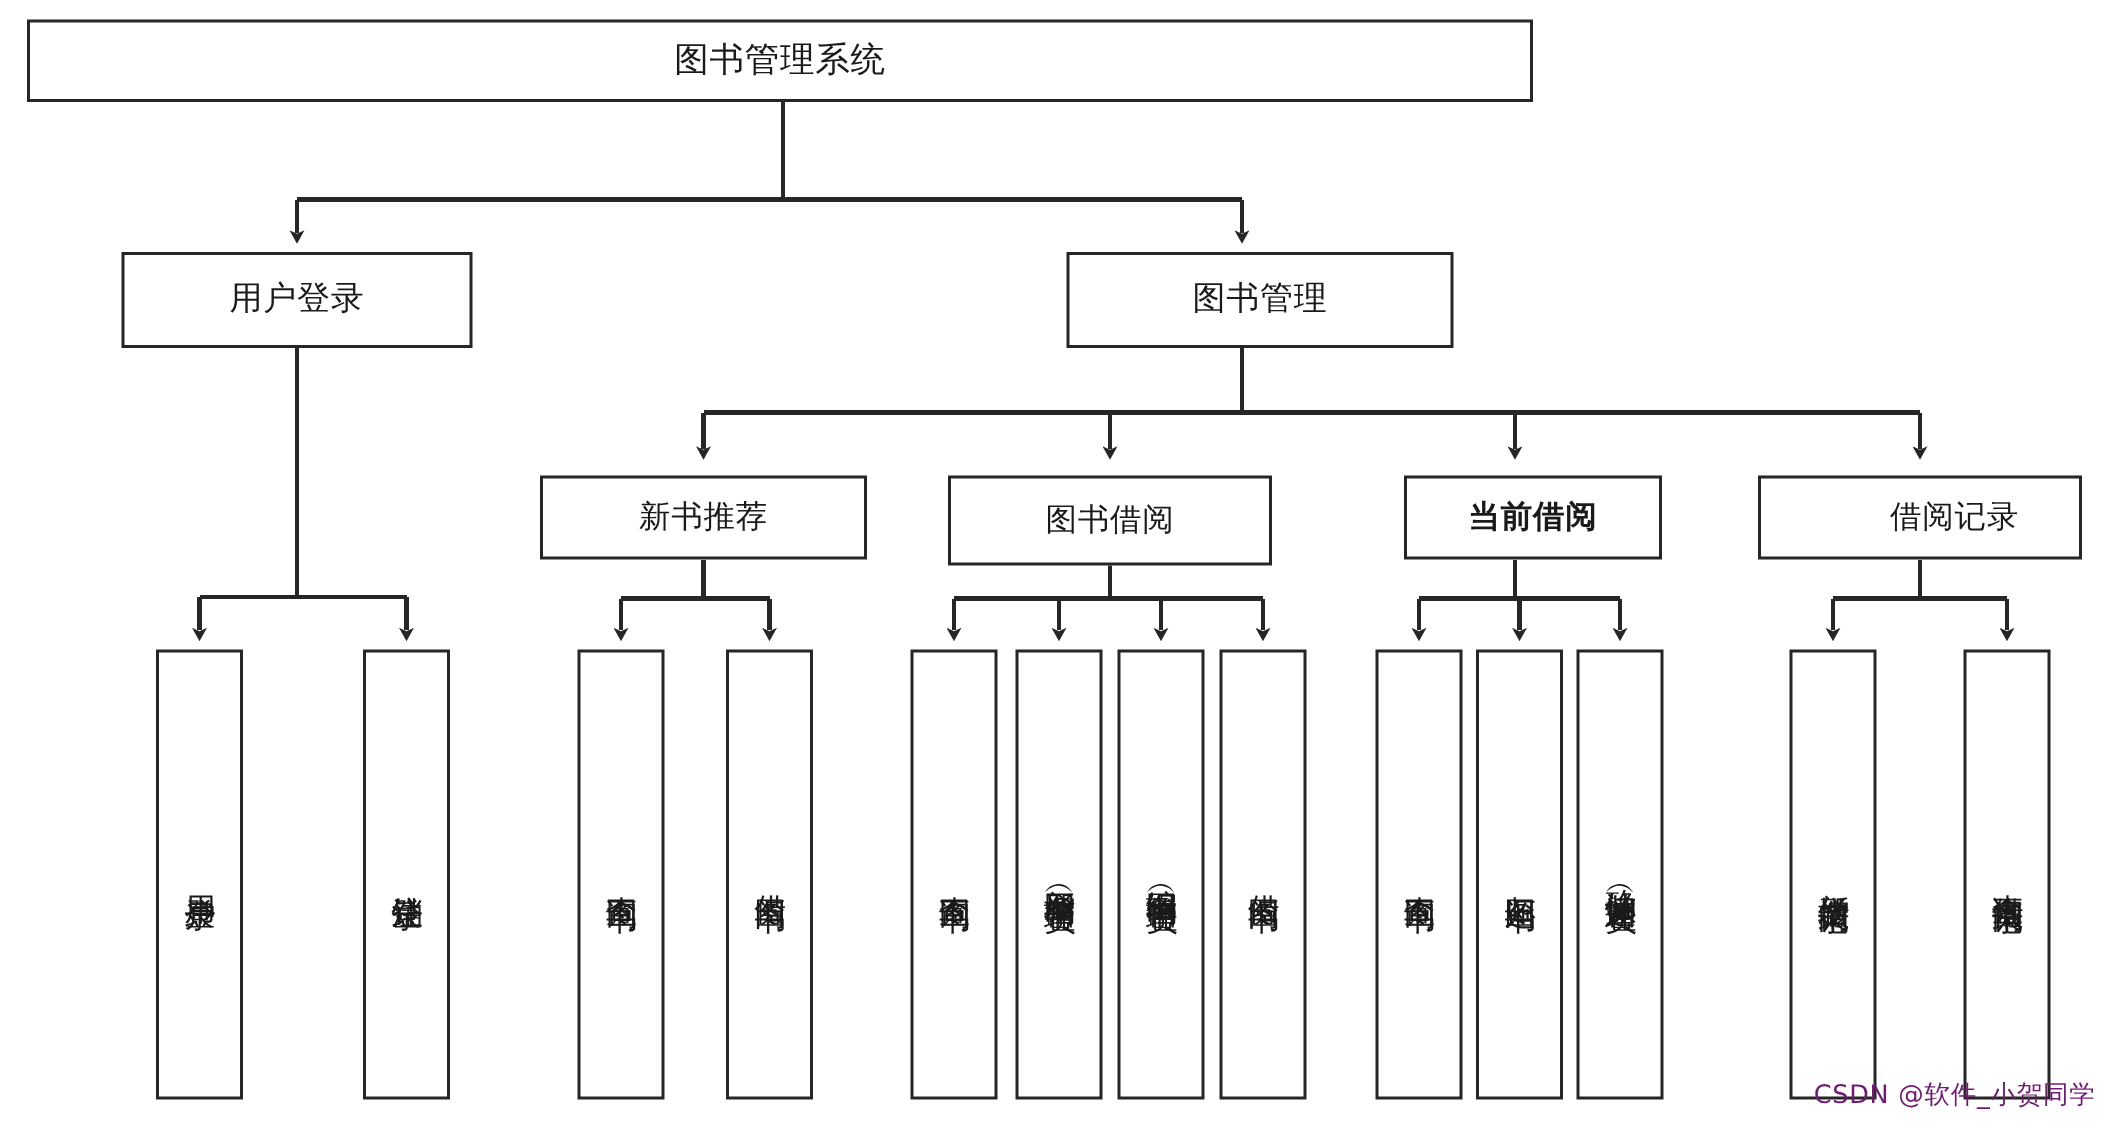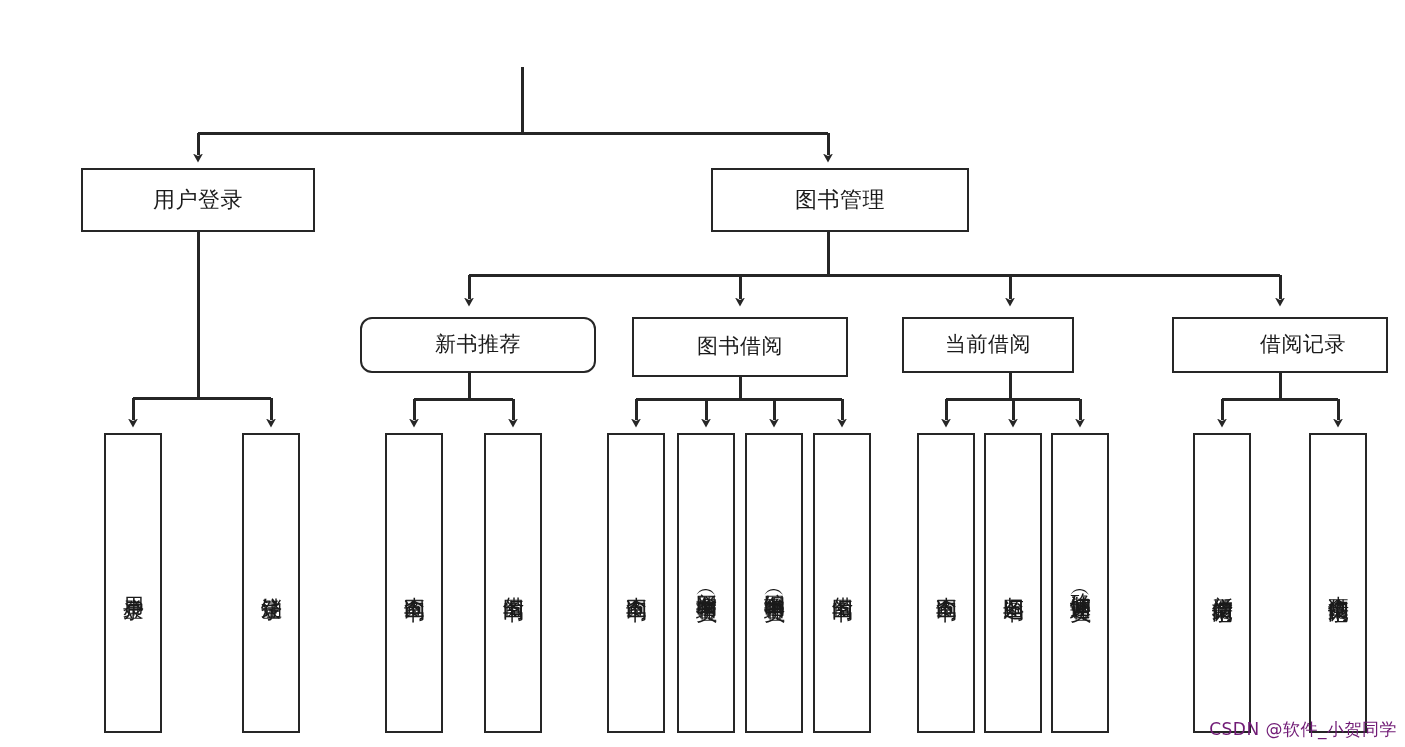--- a/index.html
+++ b/index.html
@@ -127,35 +127,38 @@
       <path d="M1013,399 L1013,420" marker-end="url(#arrowhead)"></path>
       <path d="M1080,399 L1080,420" marker-end="url(#arrowhead)"></path>
 
       <path d="M1280,373 L1280,399"></path>
       <path d="M1222,399 L1338,399"></path>
       <path d="M1222,399 L1222,420" marker-end="url(#arrowhead)"></path>
       <path d="M1338,399 L1338,420" marker-end="url(#arrowhead)"></path>
     </g>
   </svg>
 
+  <div class="node-box node-root" style="left:18px; top:13px; width:1004px; height:55px;">
+    <span class="node-label">图书管理系统</span>
+  </div>
 
   <div class="node-box node-l1" style="left:81px; top:168px; width:234px; height:64px;">
     <span class="node-label">用户登录</span>
   </div>
   <div class="node-box node-l1" style="left:711px; top:168px; width:258px; height:64px;">
     <span class="node-label">图书管理</span>
   </div>
 
-  <div class="node-box node-l2" style="left:360px; top:317px; width:236px; height:56px;border-radius:12px;">
+  <div class="node-box node-l2" style="left:360px; top:317px; width:218px; height:56px;">
     <span class="node-label">新书推荐</span>
   </div>
   <div class="node-box node-l2" style="left:632px; top:317px; width:216px; height:60px;">
     <span class="node-label">图书借阅</span>
   </div>
-  <div class="node-box node-l2" style="left:902px; top:317px; width:172px; height:56px;">
+  <div class="node-box node-l2" style="left:936px; top:317px; width:172px; height:56px;font-weight:bold;">
     <span class="node-label">当前借阅</span>
   </div>
   <div class="node-box node-l2" style="left:1172px; top:317px; width:216px; height:56px;padding-left:46px;">
     <span class="node-label">借阅记录</span>
   </div>
 
   <div class="node-box node-leaf" style="left:104px; top:433px; width:58px; height:300px;">
     <span class="node-label">用户登录</span>
   </div>
   <div class="node-box node-leaf" style="left:242px; top:433px; width:58px; height:300px;">

